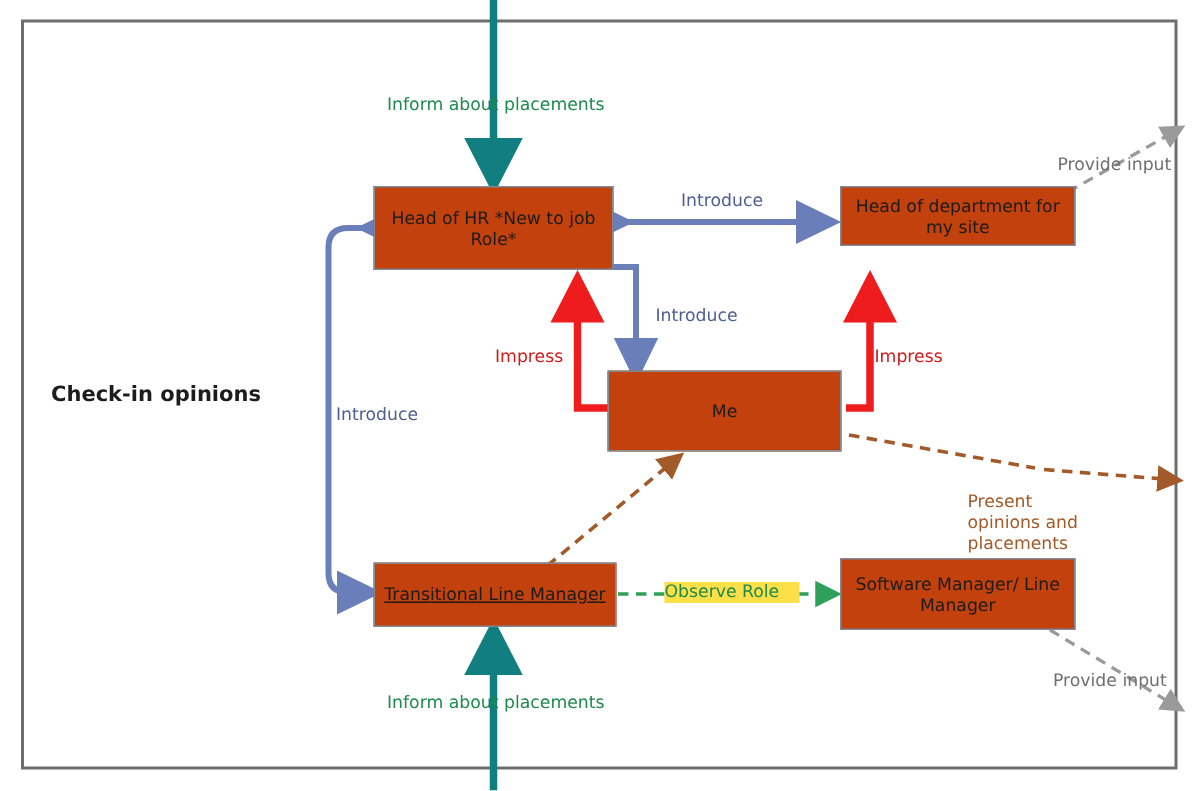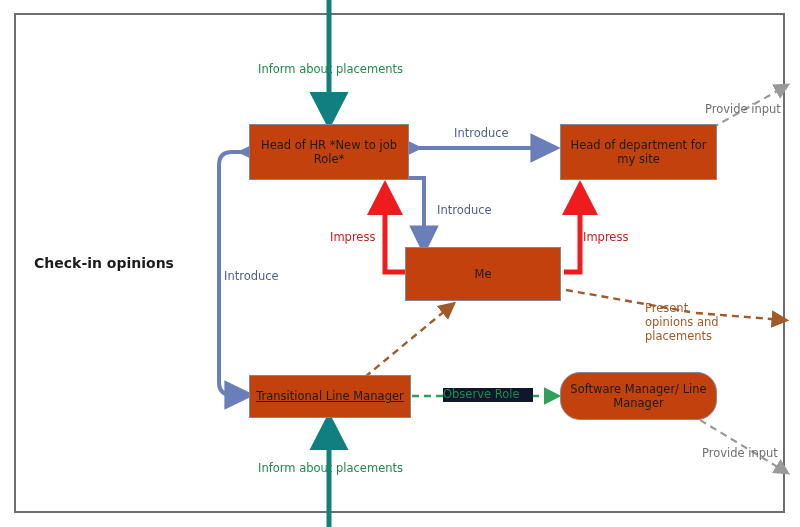--- a/index.html
+++ b/index.html
@@ -107,43 +107,43 @@
     <line x1="712" y1="128" x2="786" y2="86" stroke="#9a9a9a" stroke-width="2.2" stroke-dasharray="7 5" marker-end="url(#ah-gray)"></line>
   </g>
 
   <g>
     <line x1="700" y1="420" x2="786" y2="472" stroke="#9a9a9a" stroke-width="2.2" stroke-dasharray="7 5" marker-end="url(#ah-gray)"></line>
   </g>
 </svg>
 
 <div class="node" style="left:249px;top:124px;width:160px;height:56px;">Head of HR *New to job Role*</div>
 
-<div class="node" style="left:560px;top:124px;width:157px;height:56px;">Head of department for my site</div>
+<div class="node" style="left:560px;top:124px;width:157px;height:40px;">Head of department for my site</div>
 
 <div class="node" style="left:405px;top:247px;width:156px;height:54px;">Me</div>
 
 <div class="node" style="left:249px;top:375px;width:162px;height:43px;text-decoration:underline;">Transitional Line Manager</div>
 
-<div class="node" style="left:560px;top:372px;width:157px;height:48px;border-radius:20px;">Software Manager/ Line Manager</div>
+<div class="node" style="left:560px;top:372px;width:157px;height:48px;">Software Manager/ Line Manager</div>
 
 <div class="title">Check-in opinions</div>
 
 <div class="lbl c-green" style="left:258px;top:63px;width:200px;text-align:left;">Inform about placements</div>
 
 <div class="lbl c-green" style="left:258px;top:462px;width:200px;text-align:left;">Inform about placements</div>
 
 <div class="lbl c-blue" style="left:454px;top:127px;width:100px;text-align:left;">Introduce</div>
 
 <div class="lbl c-blue" style="left:437px;top:204px;width:100px;text-align:left;">Introduce</div>
 
 <div class="lbl c-blue" style="left:224px;top:270px;width:100px;text-align:left;">Introduce</div>
 
 <div class="lbl c-red" style="left:330px;top:231px;width:70px;text-align:left;">Impress</div>
 
 <div class="lbl c-red" style="left:583px;top:231px;width:70px;text-align:left;">Impress</div>
 
-<div class="lbl c-green" style="left:443px;top:388px;width:90px;text-align:left;background:#0f172a;">Observe Role</div>
+<div class="lbl c-green" style="left:443px;top:388px;width:90px;text-align:left;background:#fde047;">Observe Role</div>
 
-<div class="lbl c-brown multi" style="left:645px;top:302px;width:86px;text-align:left;">Present opinions and placements</div>
+<div class="lbl c-brown multi" style="left:645px;top:328px;width:86px;text-align:left;">Present opinions and placements</div>
 
 <div class="lbl c-gray" style="left:705px;top:103px;width:90px;text-align:left;">Provide input</div>
 
 <div class="lbl c-gray" style="left:702px;top:447px;width:90px;text-align:left;">Provide input</div>
 
 </body></html>

